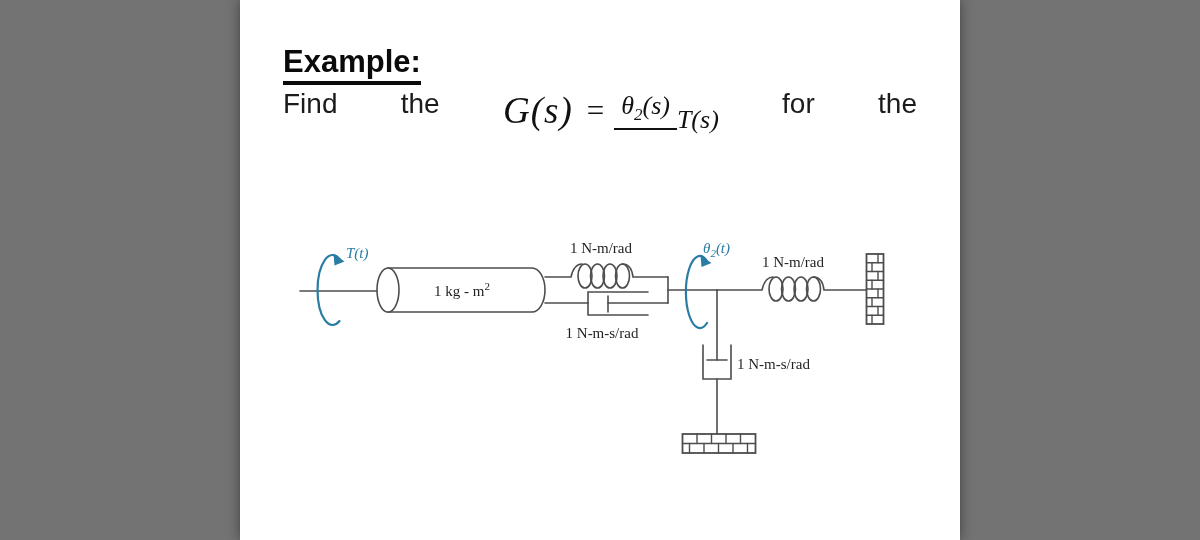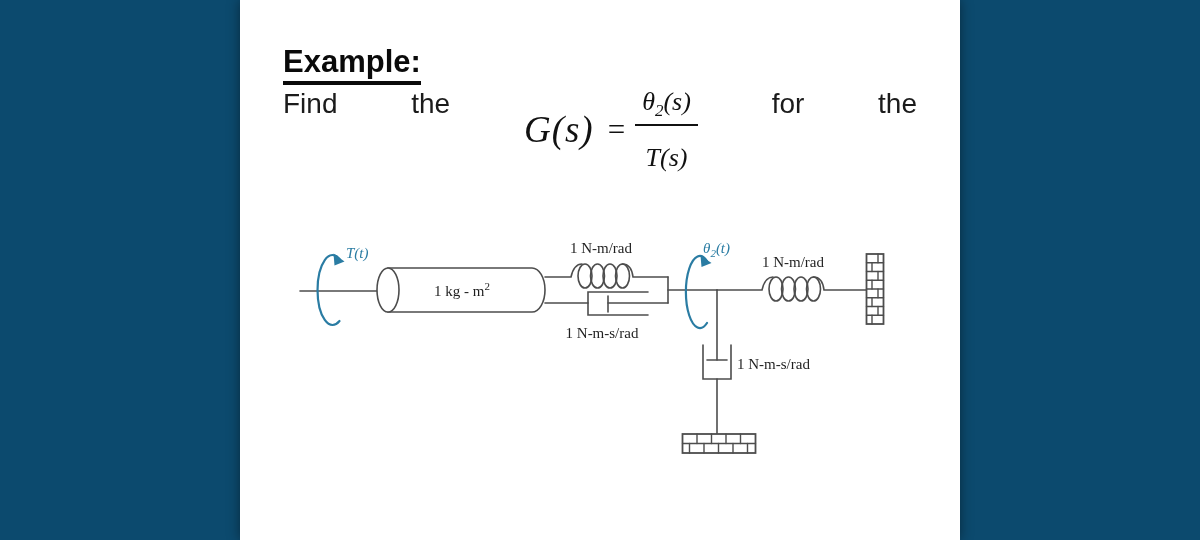--- a/index.html
+++ b/index.html
@@ -1,29 +1,29 @@
 <!DOCTYPE html>
 <html><head>
 <meta charset="utf-8">
 <style>
   html,body{margin:0;padding:0;background:#4a4a4a;}
-  .stage{position:relative;width:1200px;height:540px;background:#0c4a6e;overflow:hidden;
+  .stage{position:relative;width:1200px;height:540px;background:#737373;overflow:hidden;
          font-family:"Liberation Sans",sans-serif;}
   .slide{position:absolute;left:240px;top:0;width:720px;height:540px;background:#ffffff;
          box-shadow:0 0 12px rgba(0,0,0,.45);}
   .heading{position:absolute;left:43px;top:46px;font-size:31px;font-weight:bold;color:#0a0a0a;
            border-bottom:4px solid #0a0a0a;padding-bottom:2px;line-height:1.05;}
   .line1{position:absolute;left:43px;top:88px;width:634px;height:80px;display:flex;
          justify-content:space-between;align-items:flex-start;font-size:28px;color:#1b1b1b;}
   .line2{position:absolute;left:43px;top:166px;width:660px;font-size:28px;color:#1b1b1b;
          word-spacing:5px;}
   .formula{display:inline-flex;align-items:center;font-family:"Liberation Serif",serif;color:#111;}
   .f-lhs{font-style:italic;font-size:37px;letter-spacing:1px;}
   .f-eq{font-size:31px;margin:0 10px 0 14px;}
-  .frac{display:inline-flex;flex-direction:column;align-items:center;font-style:italic;
+  .frac{display:inline-flex;align-items:center;font-style:italic;
         font-size:26px;line-height:1.05;}
   .frac .num{border-bottom:2.5px solid #111;padding:0 7px 4px;}
   .frac .num sub{font-size:17px;font-style:italic;}
   .frac .den{padding-top:18px;}
   svg text{font-family:"Liberation Serif","DejaVu Serif",serif;font-size:15px;fill:#1f1f1f;}
   svg .blue-txt{fill:#2a7ca3;font-style:italic;}
 </style>
 </head>
 <body>
 

